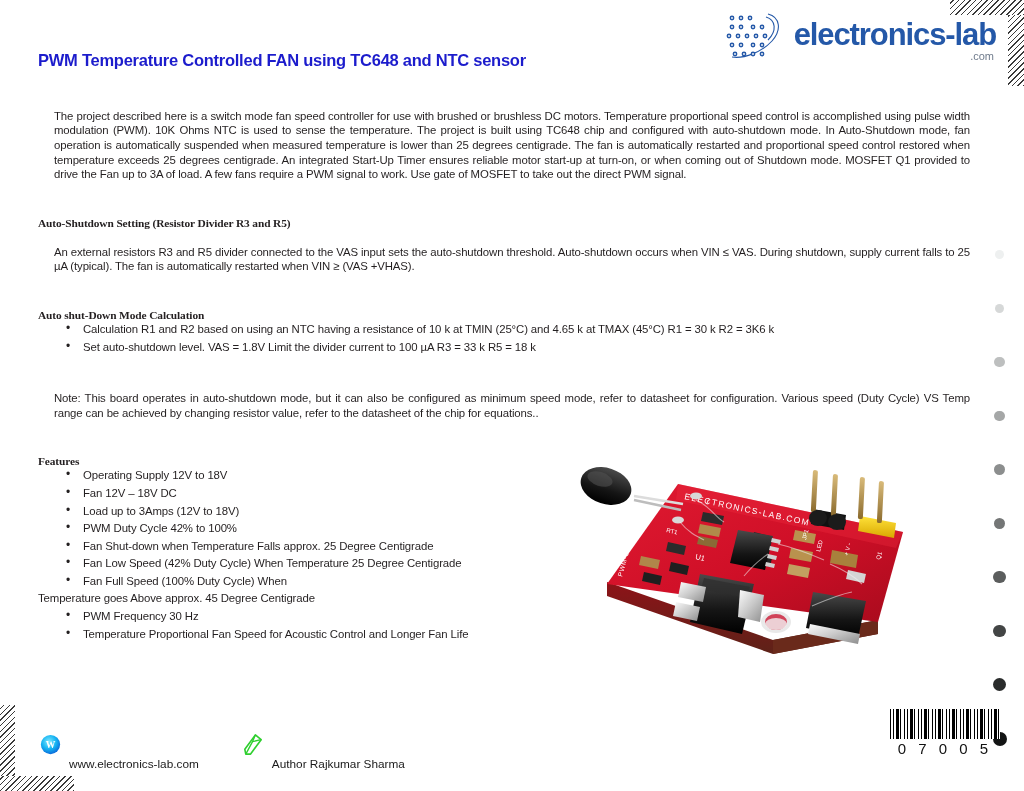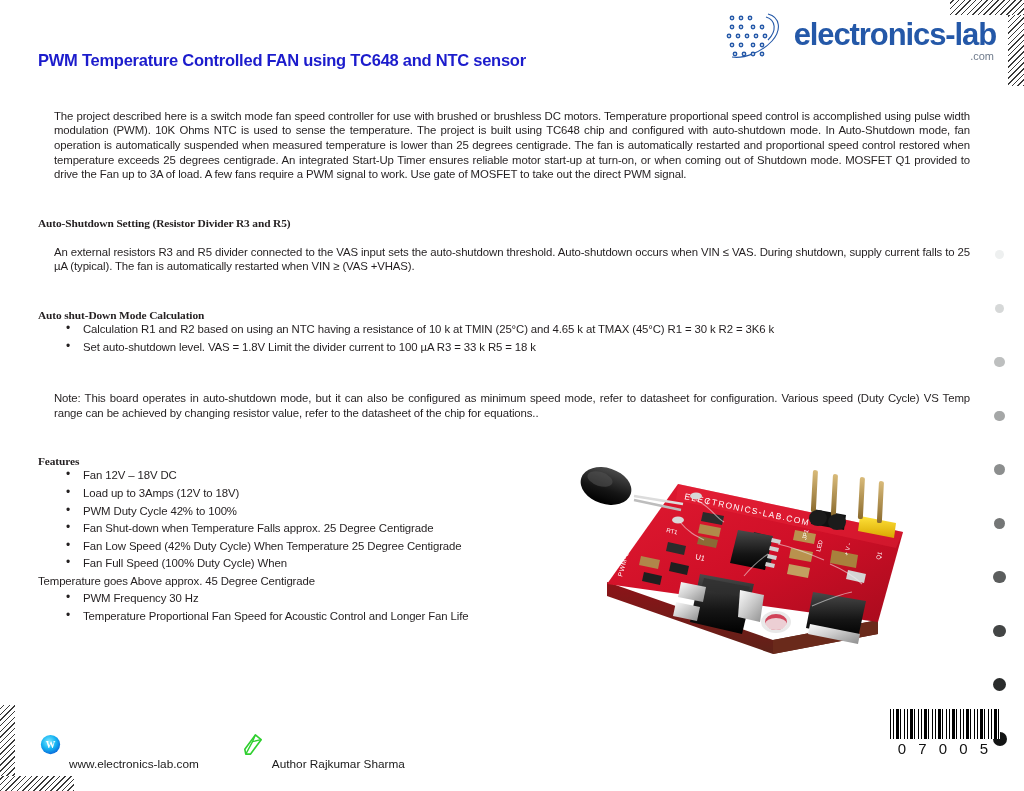--- a/index.html
+++ b/index.html
@@ -311,20 +311,21 @@
   </ul>
 
   <div class="spacer-lg"></div>
 
   <p class="para"><span class="note-label">Note:</span><span> This board operates in auto-shutdown mode, but it can also be configured as minimum speed mode, refer to datasheet for configuration. Various speed (Duty Cycle) VS Temp range can be achieved by changing resistor value, refer to the datasheet of the chip for equations..</span></p>
 
   <div class="spacer-lg"></div>
 
   <div class="sec-head">Features</div>
   <ul class="bullets">
+    <li>Operating Supply 12V to 18V</li>
     <li>Fan 12V – 18V DC</li>
     <li>Load up to 3Amps (12V to 18V)</li>
     <li>PWM Duty Cycle 42% to 100%</li>
     <li>Fan Shut-down when Temperature Falls approx. 25 Degree Centigrade</li>
     <li>Fan Low Speed (42% Duty Cycle) When Temperature 25 Degree Centigrade</li>
     <li>Fan Full Speed (100% Duty Cycle) When</li>
   </ul>
   <div class="orphan-line">Temperature goes Above approx. 45 Degree Centigrade</div>
   <ul class="bullets">
     <li>PWM Frequency 30 Hz</li>

